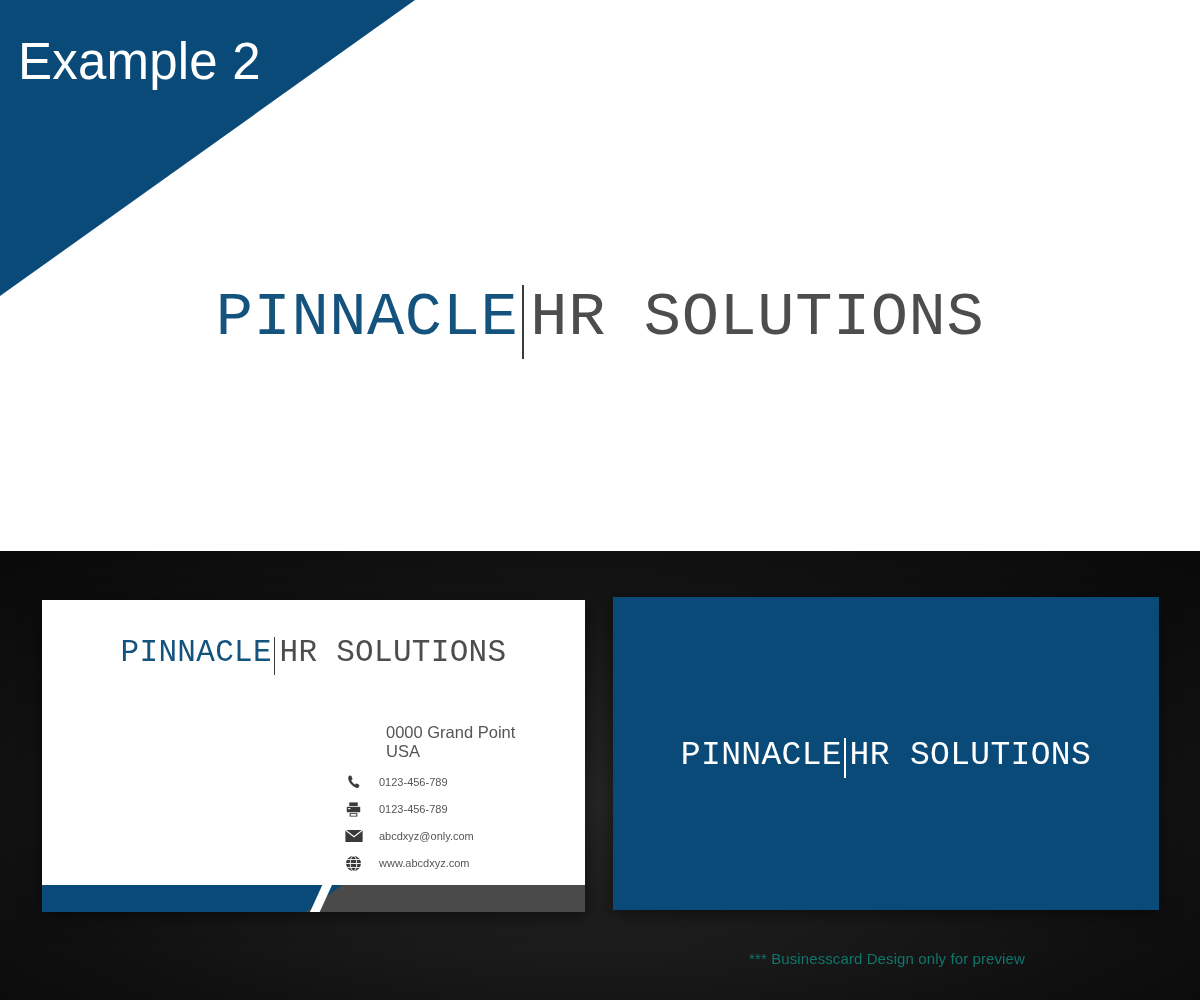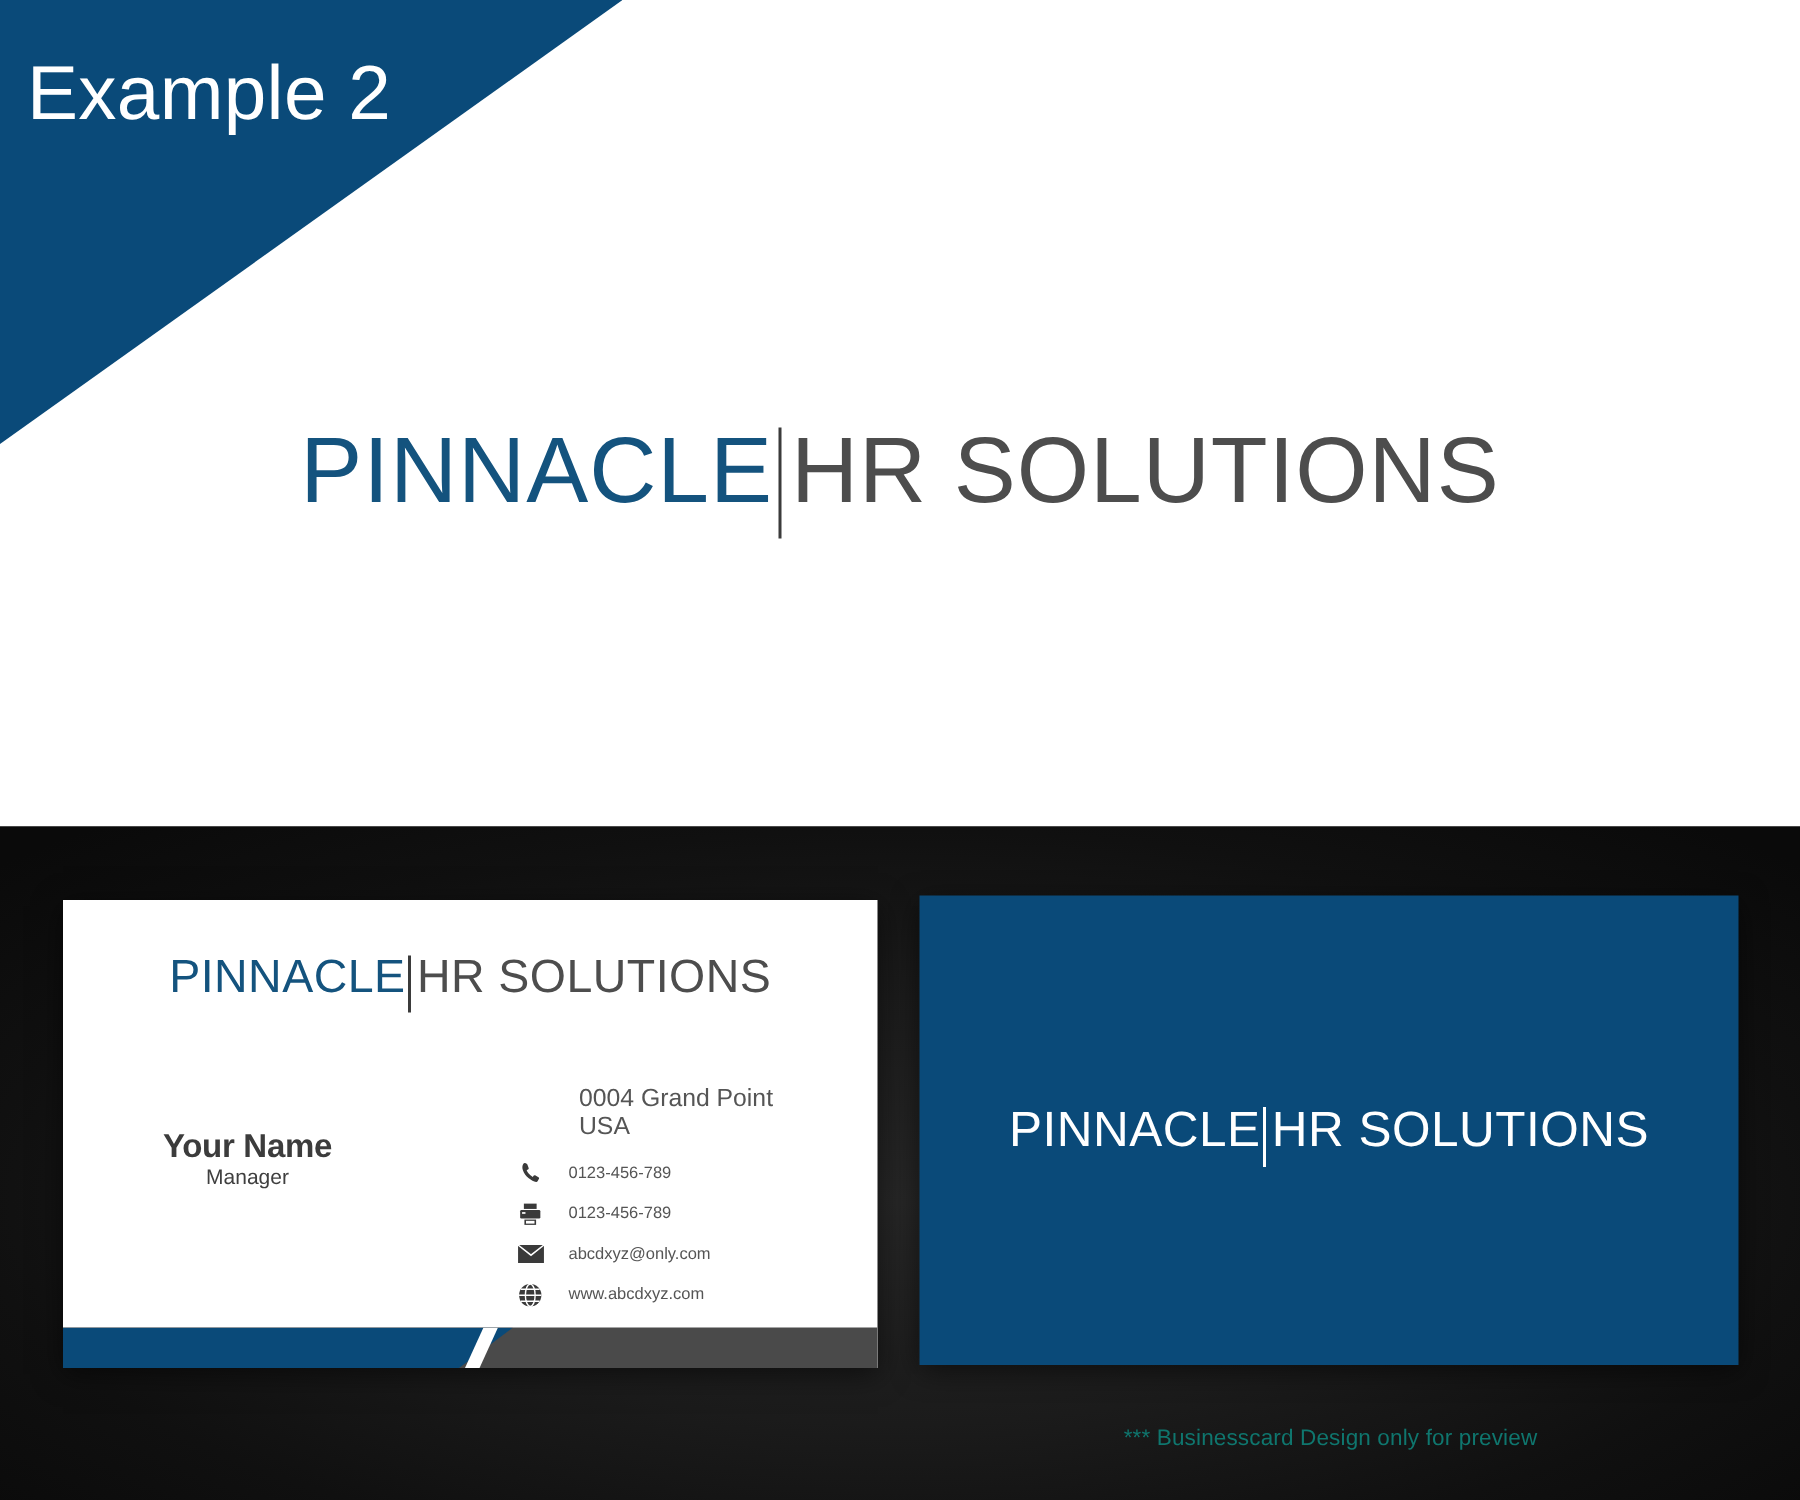--- a/index.html
+++ b/index.html
@@ -59,21 +59,21 @@
   .hero-logo {
     position: absolute;
     left: 0;
     top: 281px;
     width: 1200px;
     text-align: center;
     white-space: nowrap;
   }
 
   .logo {
-    font-family: Liberation Sans, sans-serif;
+    font-family: Liberation Mono, monospace;
     white-space: nowrap;
     display: inline-block;
     line-height: 1;
   }
   .logo .lg-primary {
     color: #14537e;
     letter-spacing: 0.01em;
   }
   .logo .lg-secondary {
     color: #4d4d4d;
@@ -295,28 +295,24 @@
       </span>
     </div>
 
     <div class="stripe">
       <div class="stripe-blue"></div>
       <div class="stripe-slash"></div>
     </div>
 
   </div>
 
-  <div class="identity">
-    <div class="person-name">Your Name</div>
-    <div class="person-title">Manager</div>
-  </div>
 
   <div class="contact-block">
 
-    <div class="contact-address">0004 Grand Point
+    <div class="contact-address">0000 Grand Point
 USA</div>
 
     <div class="contact-rows">
 
       <div class="contact-row">
         <span class="c-icon">
           <svg width="17" height="17" viewBox="0 0 24 24" aria-hidden="true">
             <path fill="currentColor" d="M7.6 2.2c-.8-.5-1.7-.1-2.2.7-.9 1.6-1.1 3.6-.4 5.6.9 2.8 2.9 5.6 5.6 7.8 2.3 1.9 4.7 3.1 6.9 3.5.6.1 1.1-.2 1.4-.7l1.3-2.3c.3-.6.1-1.3-.5-1.6l-3.1-1.7c-.5-.3-1.2-.1-1.5.4l-.7 1.1c-1.3-.6-2.6-1.6-3.7-2.9-1-1.2-1.7-2.4-2.1-3.5l1.2-.5c.6-.2.9-.9.7-1.5L9.3 3.4c-.2-.5-.6-.9-1-1.1z"></path>
           </svg>
         </span>

